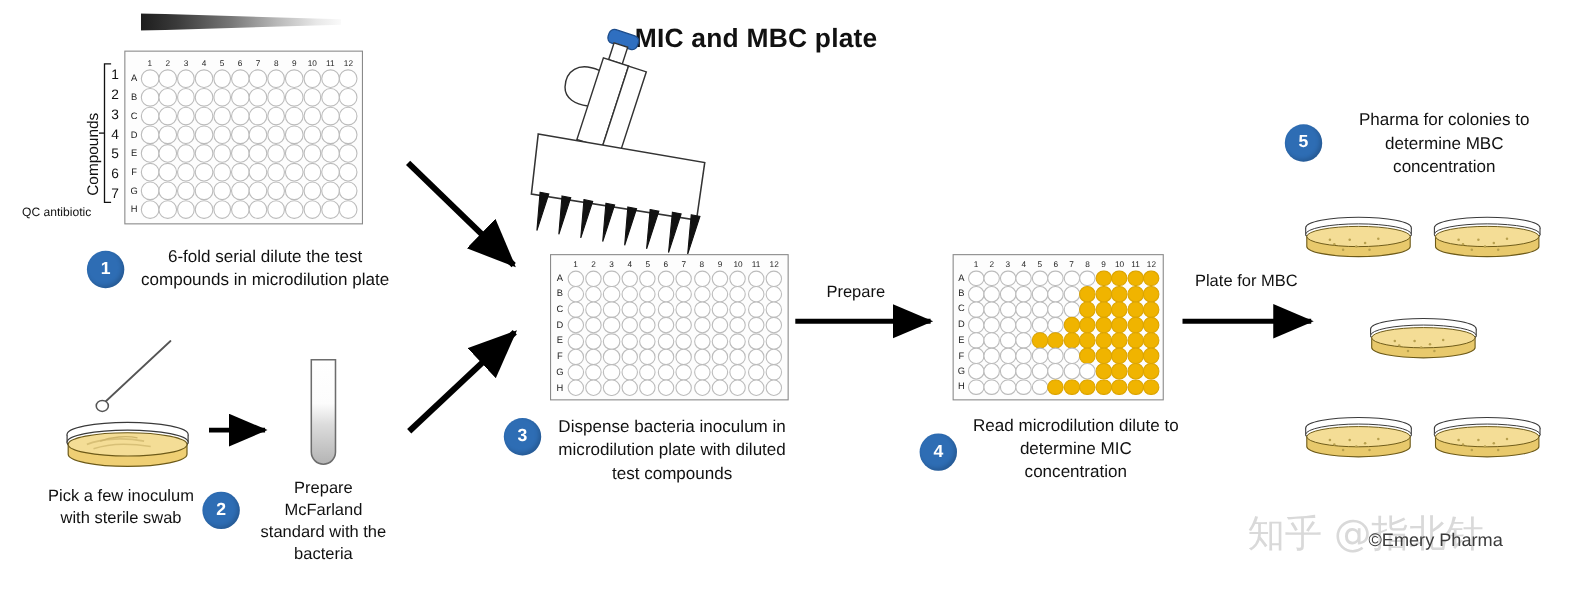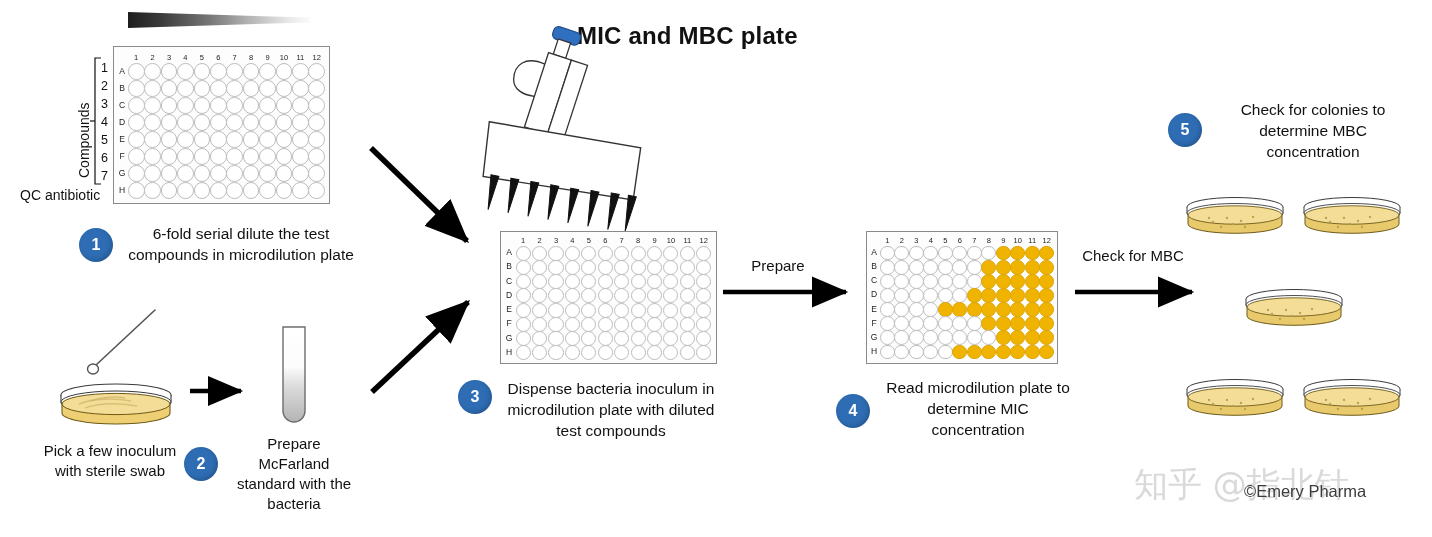--- a/index.html
+++ b/index.html
@@ -20,21 +20,21 @@
   .plate .rowhdr{position:absolute;font-size:8.5px;color:#222;text-align:center;}
   .well{position:absolute;border-radius:50%;box-sizing:border-box;
         border:1px solid #bcbcbc;background:#fff;}
   .well.filled{background:#f0b400;border-color:#dca400;}
   
   .gradbar{position:absolute;background:linear-gradient(90deg,#1d1d1d 0%,#3a3a3a 18%,#777 45%,#b8b8b8 68%,#e8e8e8 88%,#fafafa 100%);}
   
   .vtext{position:absolute;font-size:14px;transform:rotate(-90deg);
          transform-origin:left top;white-space:nowrap;}
   .tinyno{position:absolute;font-size:12.5px;text-align:right;}
-  .qc{position:absolute;font-size:14px;white-space:nowrap;}
+  .qc{position:absolute;font-size:11px;white-space:nowrap;}
   
   svg.ov{position:absolute;left:0;top:0;width:1432px;height:537px;
          pointer-events:none;overflow:visible;}
   .wm{position:absolute;font-size:34px;color:#d9d9d9;white-space:nowrap;
       font-family:"DejaVu Sans",sans-serif;}
   .copy{position:absolute;font-size:16.5px;color:#3b3b3b;white-space:nowrap;}
 </style>
 </head>
 <body>
 
@@ -229,21 +229,21 @@
 <div class="abs lbl" style="left:232px;top:434px;width:124px;">Prepare McFarland standard with the bacteria</div>
 
 <svg class="ov">
   <line x1="371" y1="148" x2="467" y2="241" stroke="#000" stroke-width="5.5" marker-end="url(#ah)"></line>
   <line x1="372" y1="392" x2="468" y2="302" stroke="#000" stroke-width="5.5" marker-end="url(#ah)"></line>
   <line x1="723" y1="292" x2="846" y2="292" stroke="#000" stroke-width="4.6" marker-end="url(#ah)"></line>
   <line x1="1075" y1="292" x2="1192" y2="292" stroke="#000" stroke-width="4.6" marker-end="url(#ah)"></line>
 </svg>
 
 <div class="abs lbl" style="left:723px;top:256px;width:110px;">Prepare</div>
-<div class="abs lbl" style="left:1078px;top:246px;width:110px;">Check for MBC</div>
+<div class="abs lbl" style="left:1078px;top:246px;width:110px;">Plate for MBC</div>
 
 <div class="abs" style="left:444px;top:22px;width:230px;height:230px;">
   <svg width="230" height="230" viewBox="0 0 230 230">
     <g transform="rotate(18 115 115)">
 
       <rect x="77" y="10" width="28" height="13" rx="5" fill="#2f6fc0" stroke="#1d4c8a" stroke-width="1.2"></rect>
       <rect x="84" y="22" width="13" height="16" fill="#fff" stroke="#333" stroke-width="1.3"></rect>
 
       <rect x="79" y="38" width="24" height="78" fill="#fff" stroke="#333" stroke-width="1.3"></rect>
 
@@ -502,24 +502,24 @@
     <div class="well filled" style="left: 85.405px; top: 112.593px; width: 14.69px; height: 14.69px;"></div>
     <div class="well filled" style="left: 99.905px; top: 112.593px; width: 14.69px; height: 14.69px;"></div>
     <div class="well filled" style="left: 114.405px; top: 112.593px; width: 14.69px; height: 14.69px;"></div>
     <div class="well filled" style="left: 128.905px; top: 112.593px; width: 14.69px; height: 14.69px;"></div>
     <div class="well filled" style="left: 143.405px; top: 112.593px; width: 14.69px; height: 14.69px;"></div>
     <div class="well filled" style="left: 157.905px; top: 112.593px; width: 14.69px; height: 14.69px;"></div>
     <div class="well filled" style="left: 172.405px; top: 112.593px; width: 14.69px; height: 14.69px;"></div>
   </div>
 
 <div class="abs stepnum" style="left:836px;top:394px;">4</div>
-<div class="abs cap" style="left:883px;top:377px;width:190px;">Read microdilution plate to determine MIC concentration</div>
+<div class="abs cap" style="left:883px;top:377px;width:190px;">Read microdilution dilute to determine MIC concentration</div>
 
 <div class="abs stepnum" style="left:1168px;top:113px;">5</div>
-<div class="abs cap" style="left:1213px;top:99px;width:200px;">Check for colonies to determine MBC concentration</div>
+<div class="abs cap" style="left:1213px;top:99px;width:200px;">Pharma for colonies to determine MBC concentration</div>
 
 <div id="dishes">
     <div class="abs" style="left: 1183px; top: 196px; width: 104px; height: 44px;"><svg width="104" height="44" viewBox="0 0 104 44">
     <ellipse cx="52" cy="11" rx="48" ry="9.5" fill="#fff" stroke="#3a3a3a" stroke-width="1"></ellipse>
     <path d="M4,11 L4,17 A48,9.5 0 0 0 100,17 L100,11" fill="#fff" stroke="#3a3a3a" stroke-width="1"></path>
     <ellipse cx="52" cy="17" rx="48" ry="9.5" fill="#fff" stroke="#3a3a3a" stroke-width="0.9"></ellipse>
     <path d="M5,19 L5,28 A47,9.3 0 0 0 99,28 L99,19" fill="#e8c96c" stroke="#6d5a18" stroke-width="1"></path>
     <ellipse cx="52" cy="19" rx="47" ry="9.2" fill="#f4dd96" stroke="#6d5a18" stroke-width="0.9"></ellipse>
     <circle cx="30" cy="26" r="1.15" fill="#b8a04e"></circle>
         <circle cx="44" cy="22" r="1.15" fill="#b8a04e"></circle>

